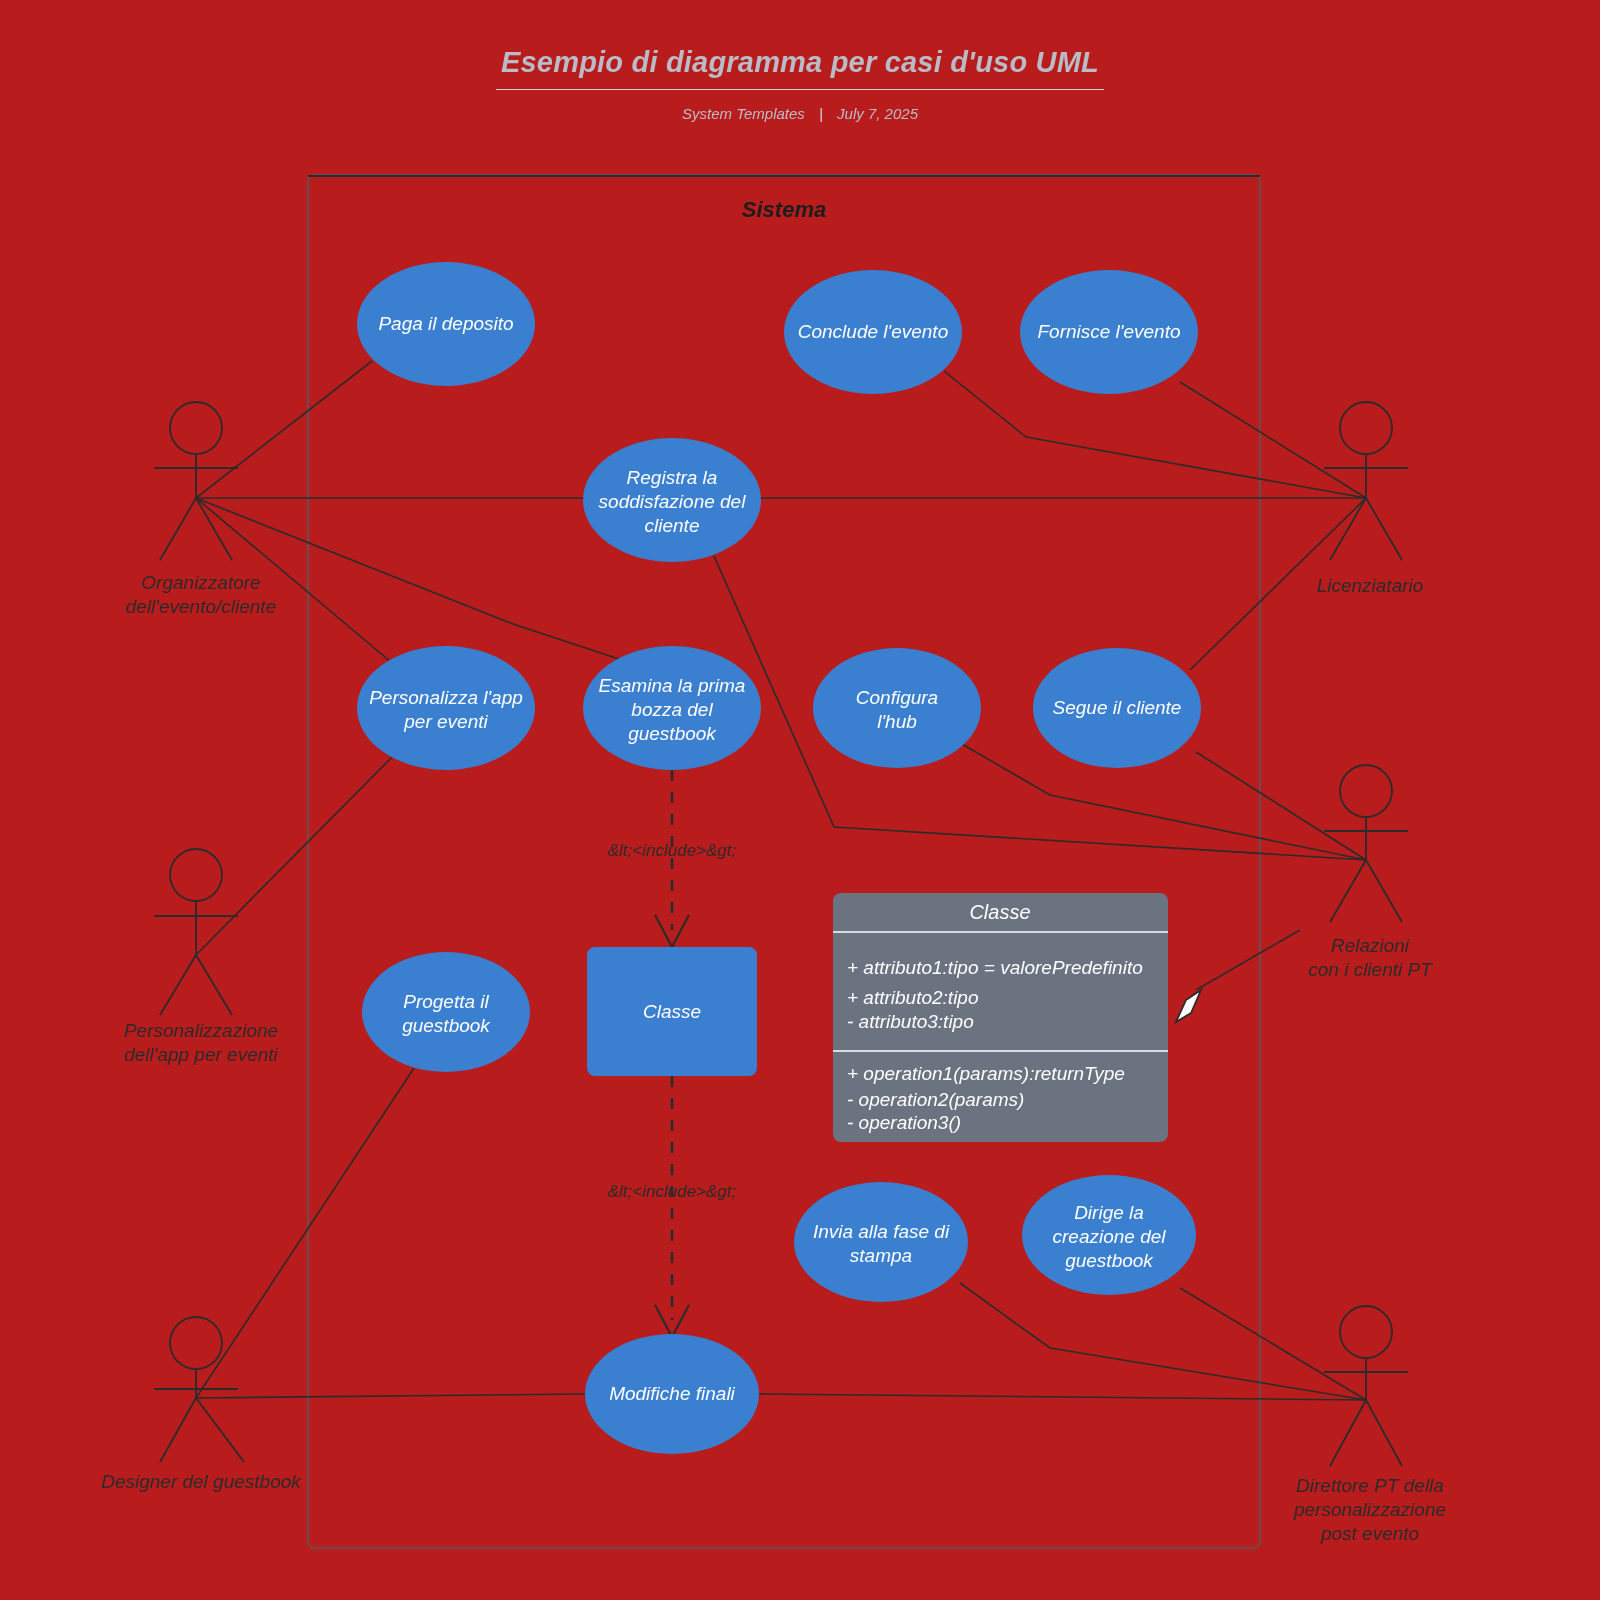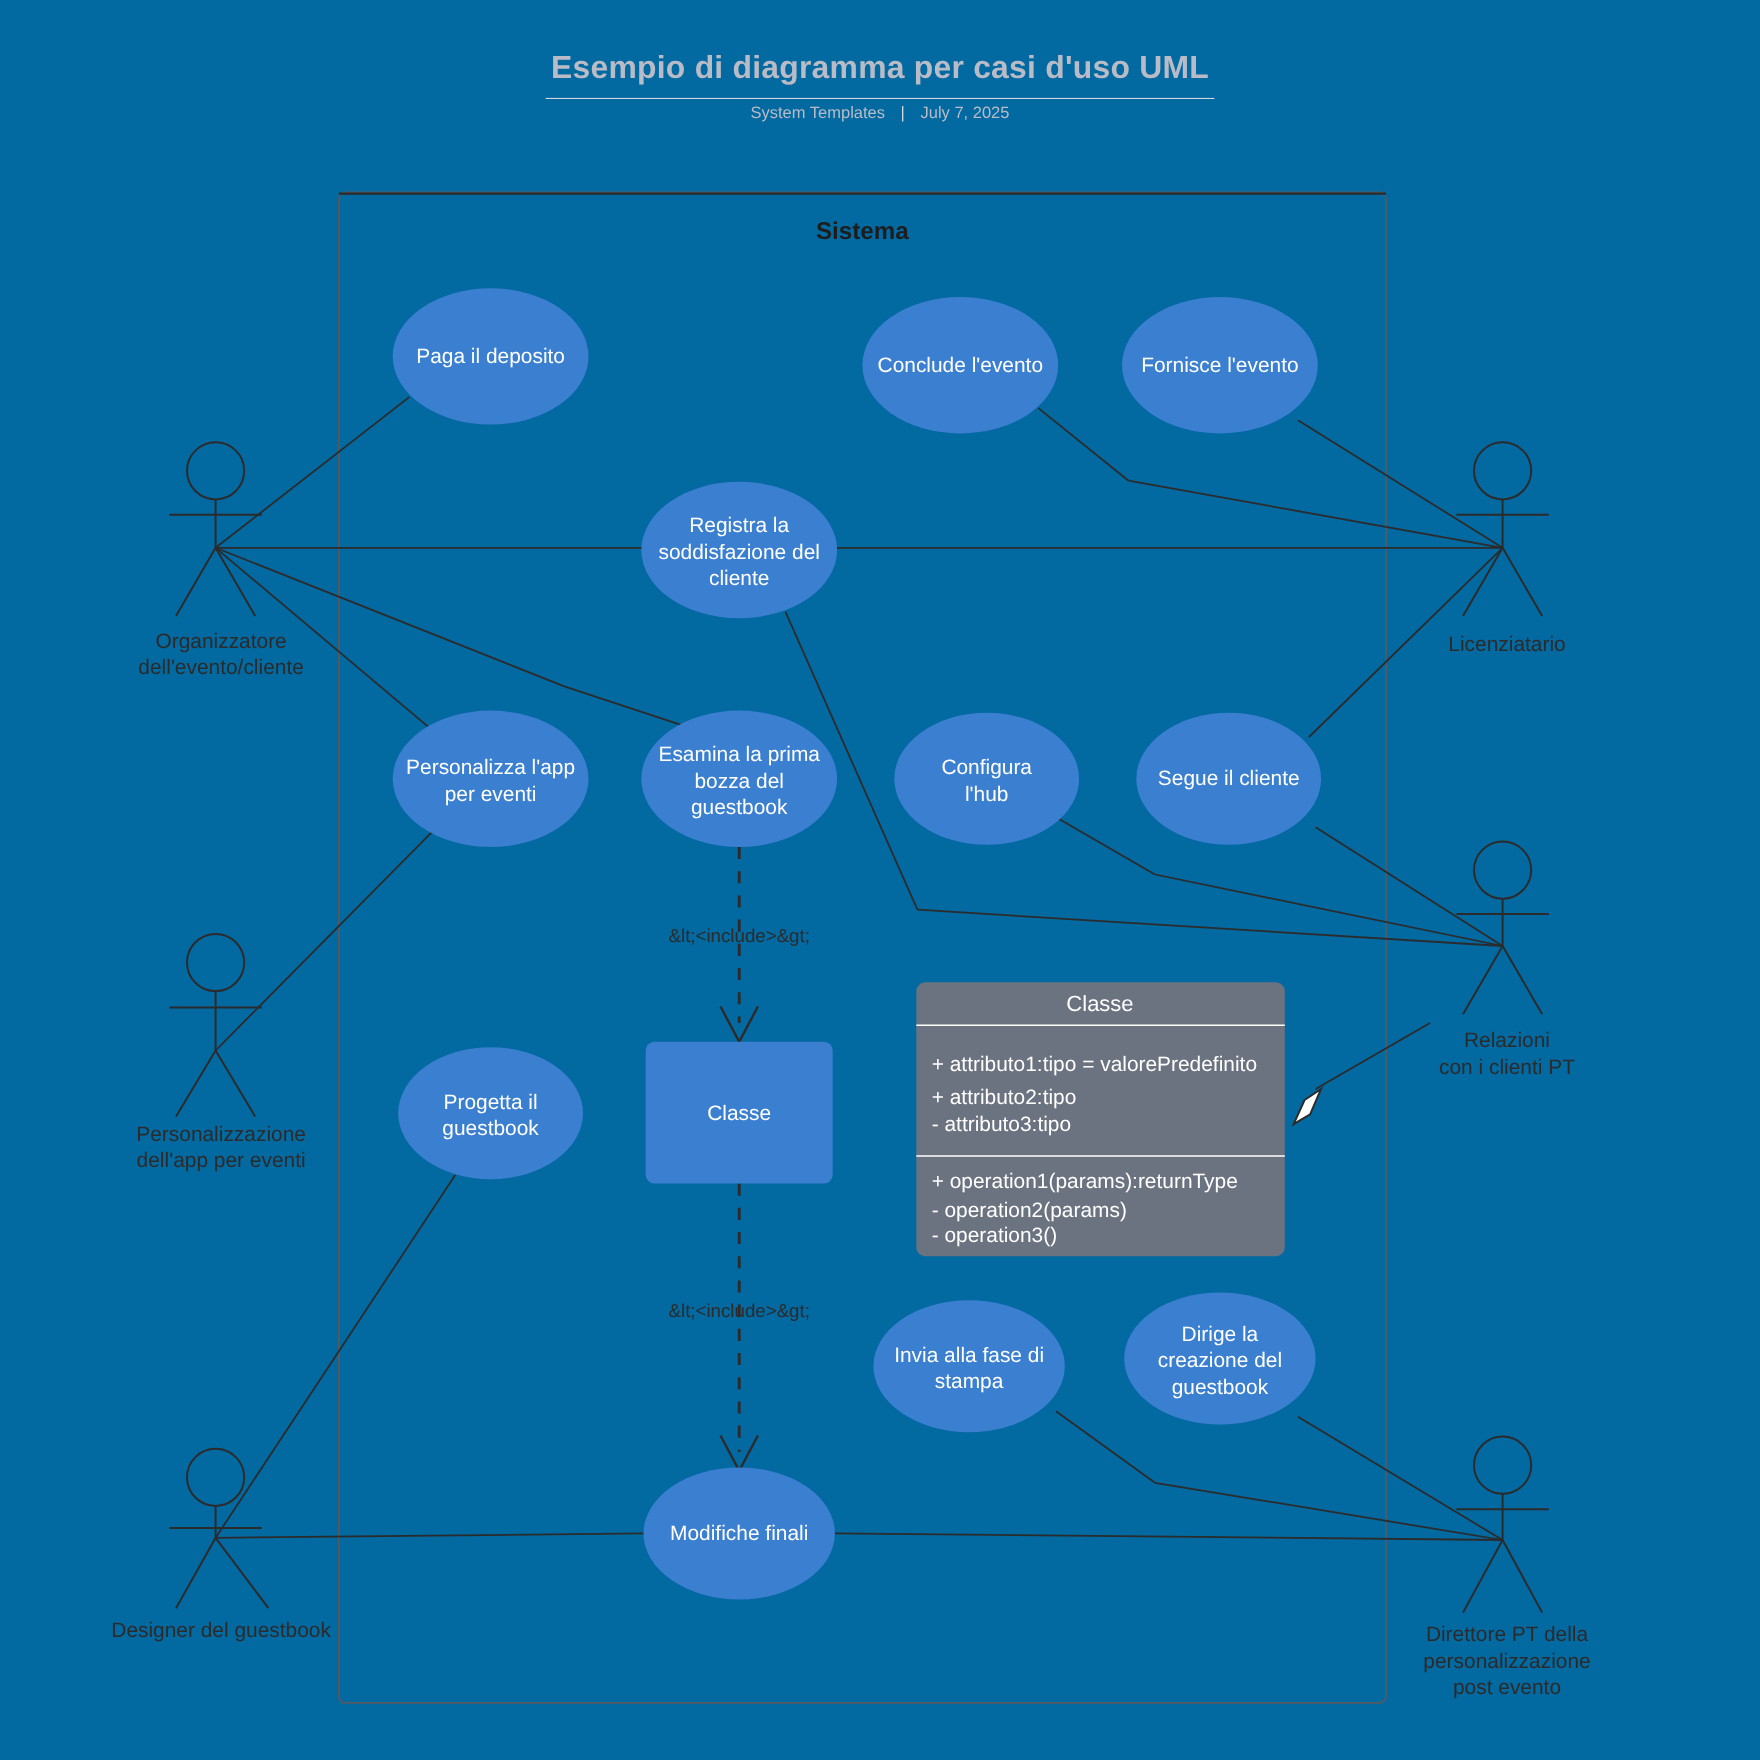--- a/index.html
+++ b/index.html
@@ -10,21 +10,22 @@
   body {
     width: 1600px;
     height: 1600px;
     font-family: "Liberation Sans", sans-serif;
     overflow: hidden;
   }
   #page {
     position: relative;
     width: 1600px;
     height: 1600px;
-    background: #0369a1;
+    background: #b91c1c;
+    font-style: italic;
   }
   .header {
     position: absolute;
     top: 0;
     left: 0;
     width: 1600px;
     text-align: center;
   }
   .doc-title {
     margin: 0;
@@ -34,21 +35,21 @@
     color: #b9bcc6;
     letter-spacing: 0.2px;
   }
   .title-rule {
     width: 608px;
     height: 1px;
     background: #d3d6dd;
     margin: 10px auto 0 auto;
   }
   .doc-meta {
-    margin: 4px auto 0 auto;
+    margin: 15px auto 0 auto;
     font-size: 15px;
     color: #b9bcc6;
   }
   .doc-meta .sep {
     display: inline-block;
     margin: 0 10px;
     color: #d3d6dd;
   }
   svg.diagram {
     position: absolute;

